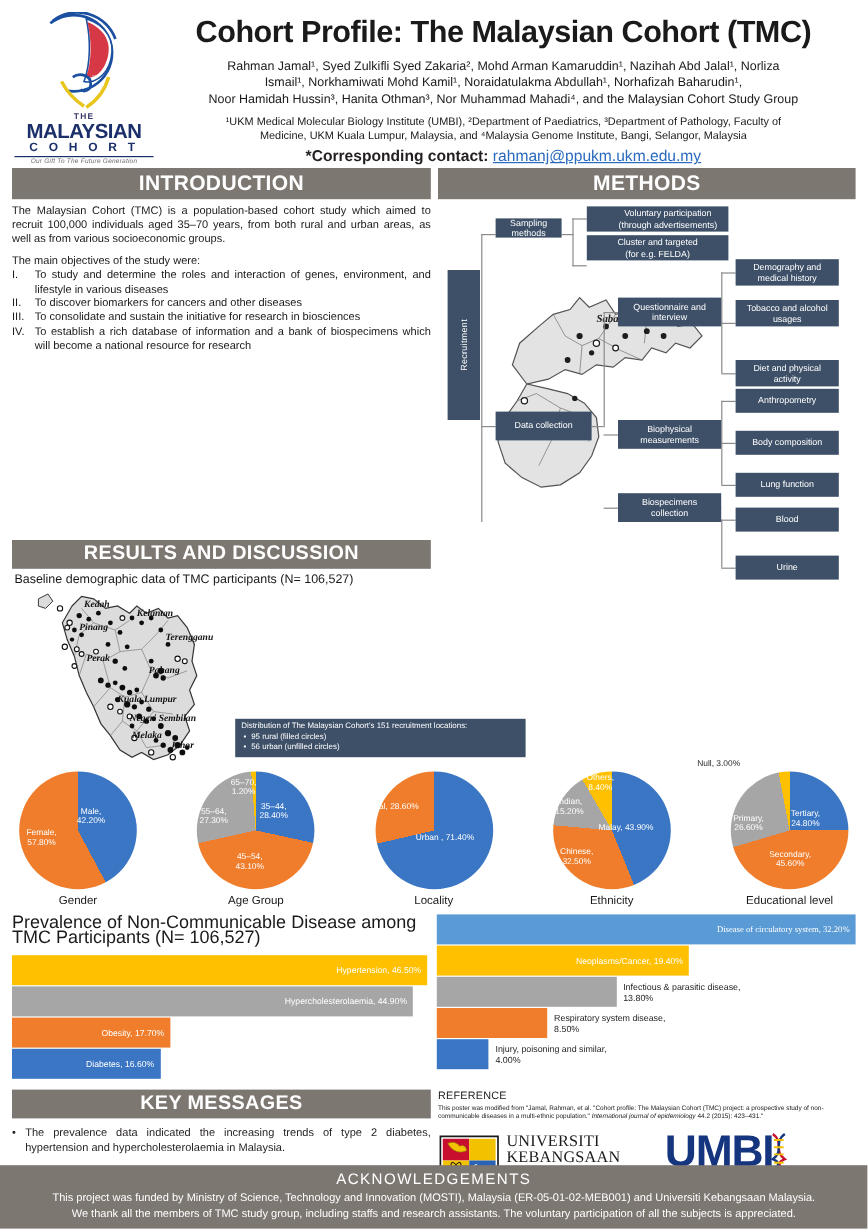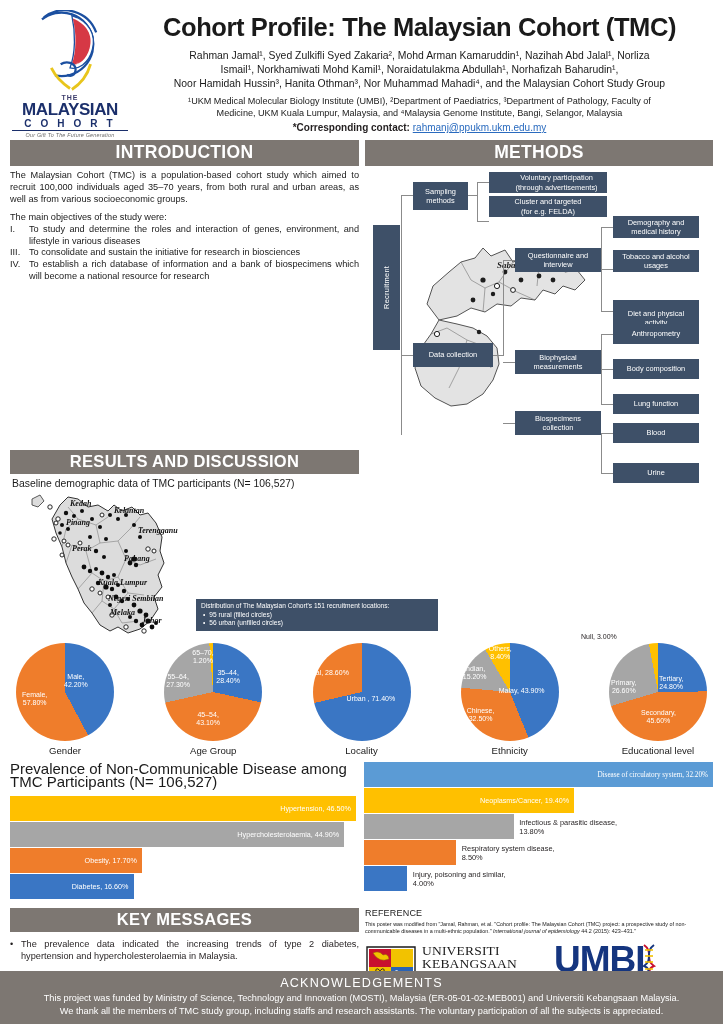--- a/index.html
+++ b/index.html
@@ -24,21 +24,21 @@
   .logo-rule { height:1px; background:#1b2f6b; margin:1px 2px; }
   .logo-tag { font-size: 5.4px; color: #6b6b6b; font-style: italic; letter-spacing: .2px; }
 
   .title-block { flex: 1; text-align: center; padding-right: 4px; }
   .poster-title {
     font-size: 25.5px; font-weight: bold; letter-spacing: -0.4px;
     line-height: 30px; color: #1a1a1a; margin-top: 6px;
   }
   .authors { font-size: 10.4px; line-height: 14.2px; margin-top: 7px; color: #1a1a1a; }
   .affil { font-size: 9.1px; line-height: 12.4px; margin-top: 3px; color: #1a1a1a; }
-  .contact { font-size: 10px; margin-top: 3px; font-weight: bold; }
+  .contact { font-size: 13px; margin-top: 3px; font-weight: bold; }
   .contact a, .contact .mail { color: #2a6bbf; text-decoration: underline; font-weight: normal; }
 
   
   .cols { display: flex; gap: 6px; padding: 0 4px; }
   .col-left  { width: 349px; flex: 0 0 349px; }
   .col-right { flex: 1; }
 
   .band {
     background: #7d7772; color: #ffffff; text-align: center;
     font-size: 17.5px; font-weight: bold; letter-spacing: 0.3px;
@@ -197,20 +197,24 @@
 
     <div class="col-left">
       <div class="band">INTRODUCTION</div>
       <div class="body-text">
         <p>The Malaysian Cohort (TMC) is a population-based cohort study which aimed to recruit 100,000 individuals aged 35–70 years, from both rural and urban areas, as well as from various socioeconomic groups.</p>
         <div>The main objectives of the study were:</div>
         <ul class="obj-list">
           <li>
             <span class="obj-num">I.</span>
             <span class="obj-txt">To study and determine the roles and interaction of genes, environment, and lifestyle in various diseases</span>
+          </li>
+          <li>
+            <span class="obj-num">II.</span>
+            <span class="obj-txt">To discover biomarkers for cancers and other diseases</span>
           </li>
           <li>
             <span class="obj-num">III.</span>
             <span class="obj-txt">To consolidate and sustain the initiative for research in biosciences</span>
           </li>
           <li>
             <span class="obj-num">IV.</span>
             <span class="obj-txt">To establish a rich database of information and a bank of biospecimens which will become a national resource for research</span>
           </li>
         </ul>
@@ -278,21 +282,21 @@
         <div class="connector" style="left:236px; top:164px; width:12px; height:1px;"></div>
         <div class="connector" style="left:236px; top:199px; width:12px; height:1px;"></div>
         <div class="connector" style="left:236px; top:234px; width:12px; height:1px;"></div>
         <div class="connector" style="left:236px; top:263px; width:1px; height:40px;"></div>
         <div class="connector" style="left:226px; top:253px; width:10px; height:1px;"></div>
         <div class="connector" style="left:236px; top:263px; width:12px; height:1px;"></div>
         <div class="connector" style="left:236px; top:303px; width:12px; height:1px;"></div>
 
         <div class="mbox vert" style="left:8px; top:55px; width:27px; height:125px;">Recruitment</div>
 
-        <div class="mbox" style="left:48px; top:12px; width:55px; height:28px;">Sampling methods</div>
+        <div class="mbox" style="left:48px; top:12px; width:55px; height:16px;">Sampling methods</div>
 
         <div class="mbox" style="left:124px; top:2px; width:118px; height:21px; flex-direction:column;padding-left:20px;">
           <span>Voluntary participation</span>
           <span>(through advertisements)</span>
         </div>
         <div class="mbox" style="left:124px; top:26px; width:118px; height:21px; flex-direction:column;">
           <span>Cluster and targeted</span>
           <span>(for e.g. FELDA)</span>
         </div>
 
@@ -312,21 +316,21 @@
         </div>
 
         <div class="mbox" style="left:248px; top:46px; width:86px; height:22px; flex-direction:column;">
           <span>Demography and</span>
           <span>medical history</span>
         </div>
         <div class="mbox" style="left:248px; top:80px; width:86px; height:22px; flex-direction:column;">
           <span>Tobacco and alcohol</span>
           <span>usages</span>
         </div>
-        <div class="mbox" style="left:248px; top:130px; width:86px; height:36px; flex-direction:column;">
+        <div class="mbox" style="left:248px; top:130px; width:86px; height:22px; flex-direction:column;">
           <span>Diet and physical</span>
           <span>activity</span>
         </div>
 
         <div class="mbox" style="left:248px; top:154px; width:86px; height:20px;">Anthropometry</div>
         <div class="mbox" style="left:248px; top:189px; width:86px; height:20px;">Body composition</div>
         <div class="mbox" style="left:248px; top:224px; width:86px; height:20px;">Lung function</div>
         <div class="mbox" style="left:248px; top:253px; width:86px; height:20px;">Blood</div>
         <div class="mbox" style="left:248px; top:293px; width:86px; height:20px;">Urine</div>
       </div>

